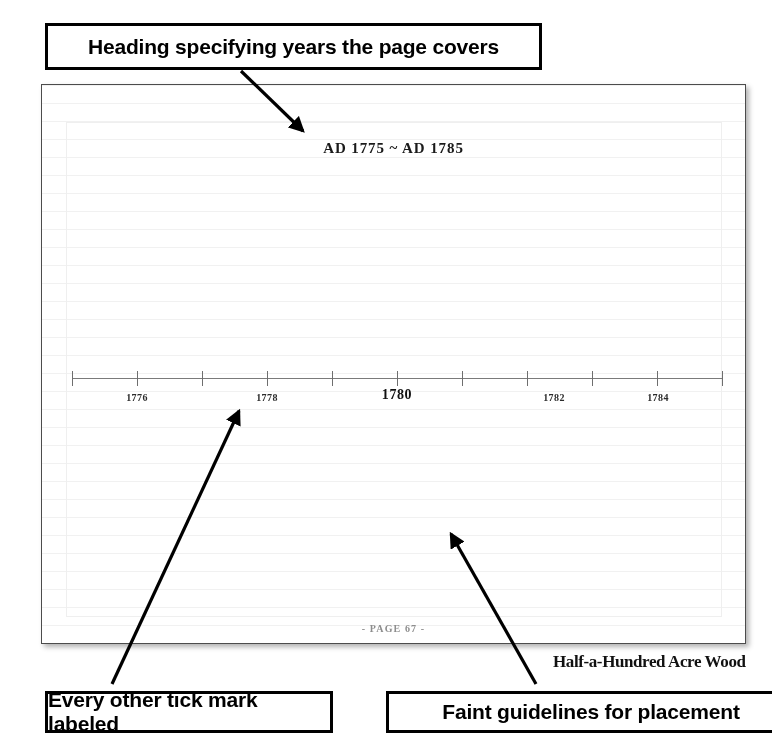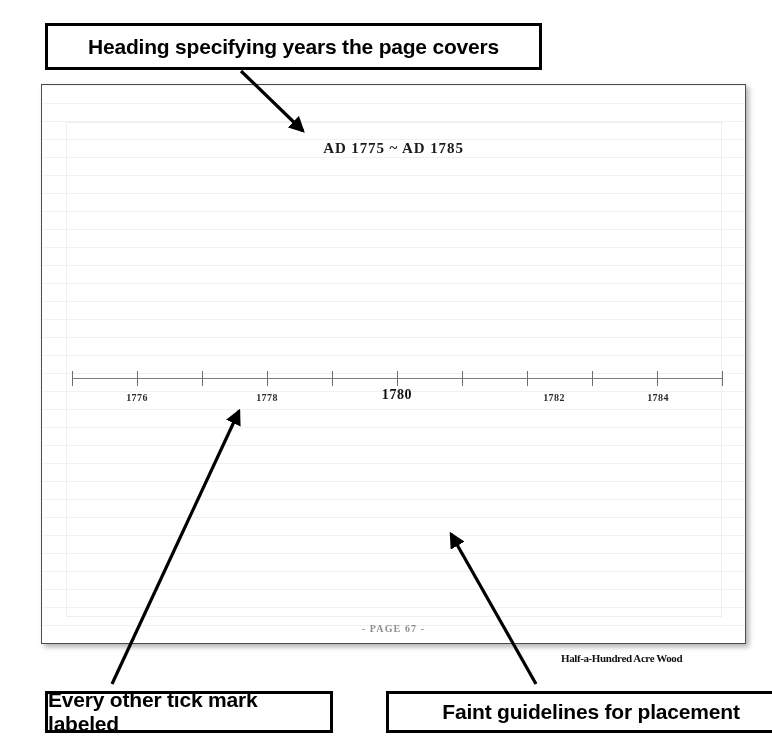--- a/index.html
+++ b/index.html
@@ -171,27 +171,26 @@
     font-size: 10px;
     font-weight: bold;
     letter-spacing: 1.1px;
     color: #8d8d8d;
   }
   #site-credit {
     position: absolute;
     left: 553px;
     top: 652px;
     font-family: "Liberation Serif", serif;
-    font-size: 11px;
+    font-size: 17px;
     font-weight: bold;
     letter-spacing: -0.4px;
     color: #111111;
     z-index: 10;
     white-space: nowrap;
-    margin-left: 8px;
   }
 </style>
 </head>
 <body>
 
 <div id="page-sheet">
 
   <div id="guideline-field"></div>
 
   <div id="content-frame"></div>

